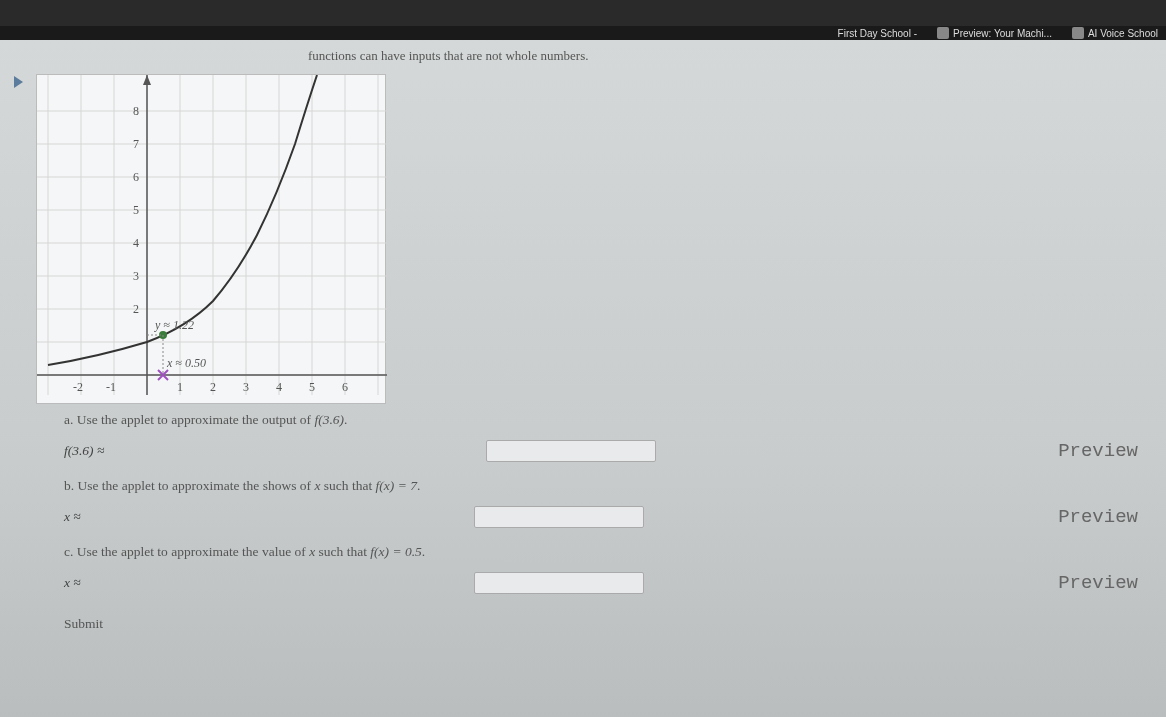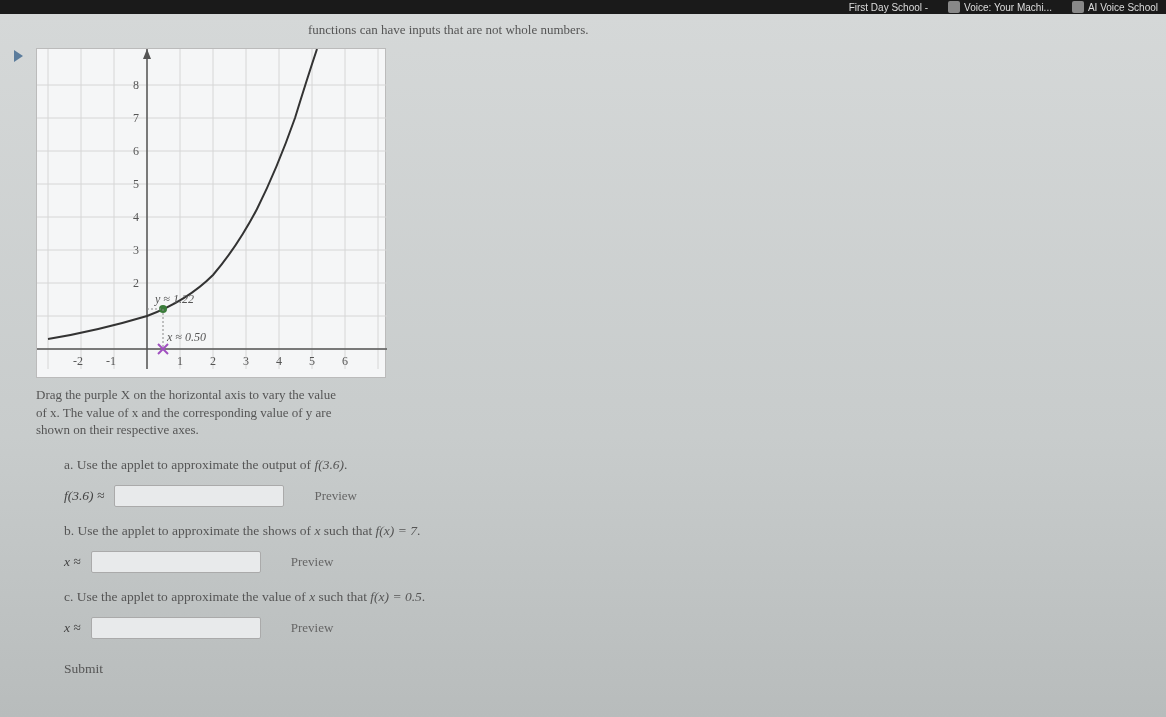--- a/index.html
+++ b/index.html
@@ -15,20 +15,21 @@
   background: #1a1a1a;
   height: 14px;
   color: #ccc;
   font-family: -apple-system, sans-serif;
   font-size: 10px;
   display: flex;
   justify-content: flex-end;
   align-items: center;
   padding-right: 8px;
   gap: 20px;
+  margin-top: 26px;
 }
 .bookmark { color: #ddd; display: flex; align-items: center; gap: 4px; }
 .bookmark .bicon { width: 12px; height: 12px; background:#888; border-radius:2px; display:inline-block;}
 .page-wrap {
   background: linear-gradient(180deg, #d5d8d8 0%, #c8cccc 60%, #b8bcbc 100%);
   width: 1166px;
   height: 703px;
   position: relative;
   padding: 8px;
 }
@@ -60,43 +61,43 @@
 }
 .graph-area svg { position:absolute; top:0; left:0; }
 .caption {
   font-size: 13px;
   color: #555;
   width: 400px;
   line-height: 1.35;
   margin-bottom: 18px;
 }
 .question-block { margin: 0 0 12px 28px; font-size: 13.5px; color:#555;}
-.answer-row { margin: 10px 0 16px 28px; display:flex; align-items:center; gap:10px; font-size:13.5px;}
+.answer-row { margin: 10px 0 16px 28px; display:flex; align-items:center; gap:10px; font-size:13.5px;justify-content:space-between;}
 .answer-input {
   width: 170px;
   height: 22px;
   background: #e8eaeb;
   border: 1px solid #aaa;
   border-radius: 2px;
   padding: 2px 4px;
   font-size: 12px;
 }
-.preview { color:#666; font-size:13px; margin-left:20px;}
+.preview { color:#666; font-size:19px; margin-left:20px;font-family:Liberation Mono, monospace;}
 .submit-row { margin: 22px 0 16px 28px; color:#555; font-size:13.5px;}
 </style>
 </head>
 <body>
 
 <div class="browser-bar">
   <span class="bookmark">
       <span>First Day School  -</span>
     </span>
   <span class="bookmark">
       <span class="bicon"></span>
-      <span>Voice: Your Machi...</span>
+      <span>Preview: Your Machi...</span>
     </span>
   <span class="bookmark">
       <span class="bicon"></span>
       <span>AI Voice School</span>
     </span>
 </div>
 
 <div class="page-wrap">
   <div class="top-strip">functions can have inputs that are not whole numbers.</div>
 
@@ -164,25 +165,20 @@
 
         <g stroke="#a050c0" stroke-width="2">
           <line x1="121" y1="295" x2="131" y2="305"></line>
           <line x1="131" y1="295" x2="121" y2="305"></line>
         </g>
         <text x="118" y="254" font-size="12" fill="#555" font-style="italic">y ≈ 1.22</text>
         <text x="130" y="292" font-size="12" fill="#555" font-style="italic">x ≈ 0.50</text>
       </svg>
     </div>
 
-    <p class="caption">
-      <span>Drag the purple X on the horizontal axis to vary the value</span><br>
-      <span>of x. The value of x and the corresponding value of y are</span><br>
-      <span>shown on their respective axes.</span>
-    </p>
 
     <div class="question-block">
       <span>a. Use the applet to approximate the output of </span><span class="math-i">f(3.6)</span><span>.</span>
     </div>
     <div class="answer-row">
       <span class="math-i">f(3.6) ≈ </span>
       <input class="answer-input" style="">
       <span class="preview">Preview</span>
     </div>
 

